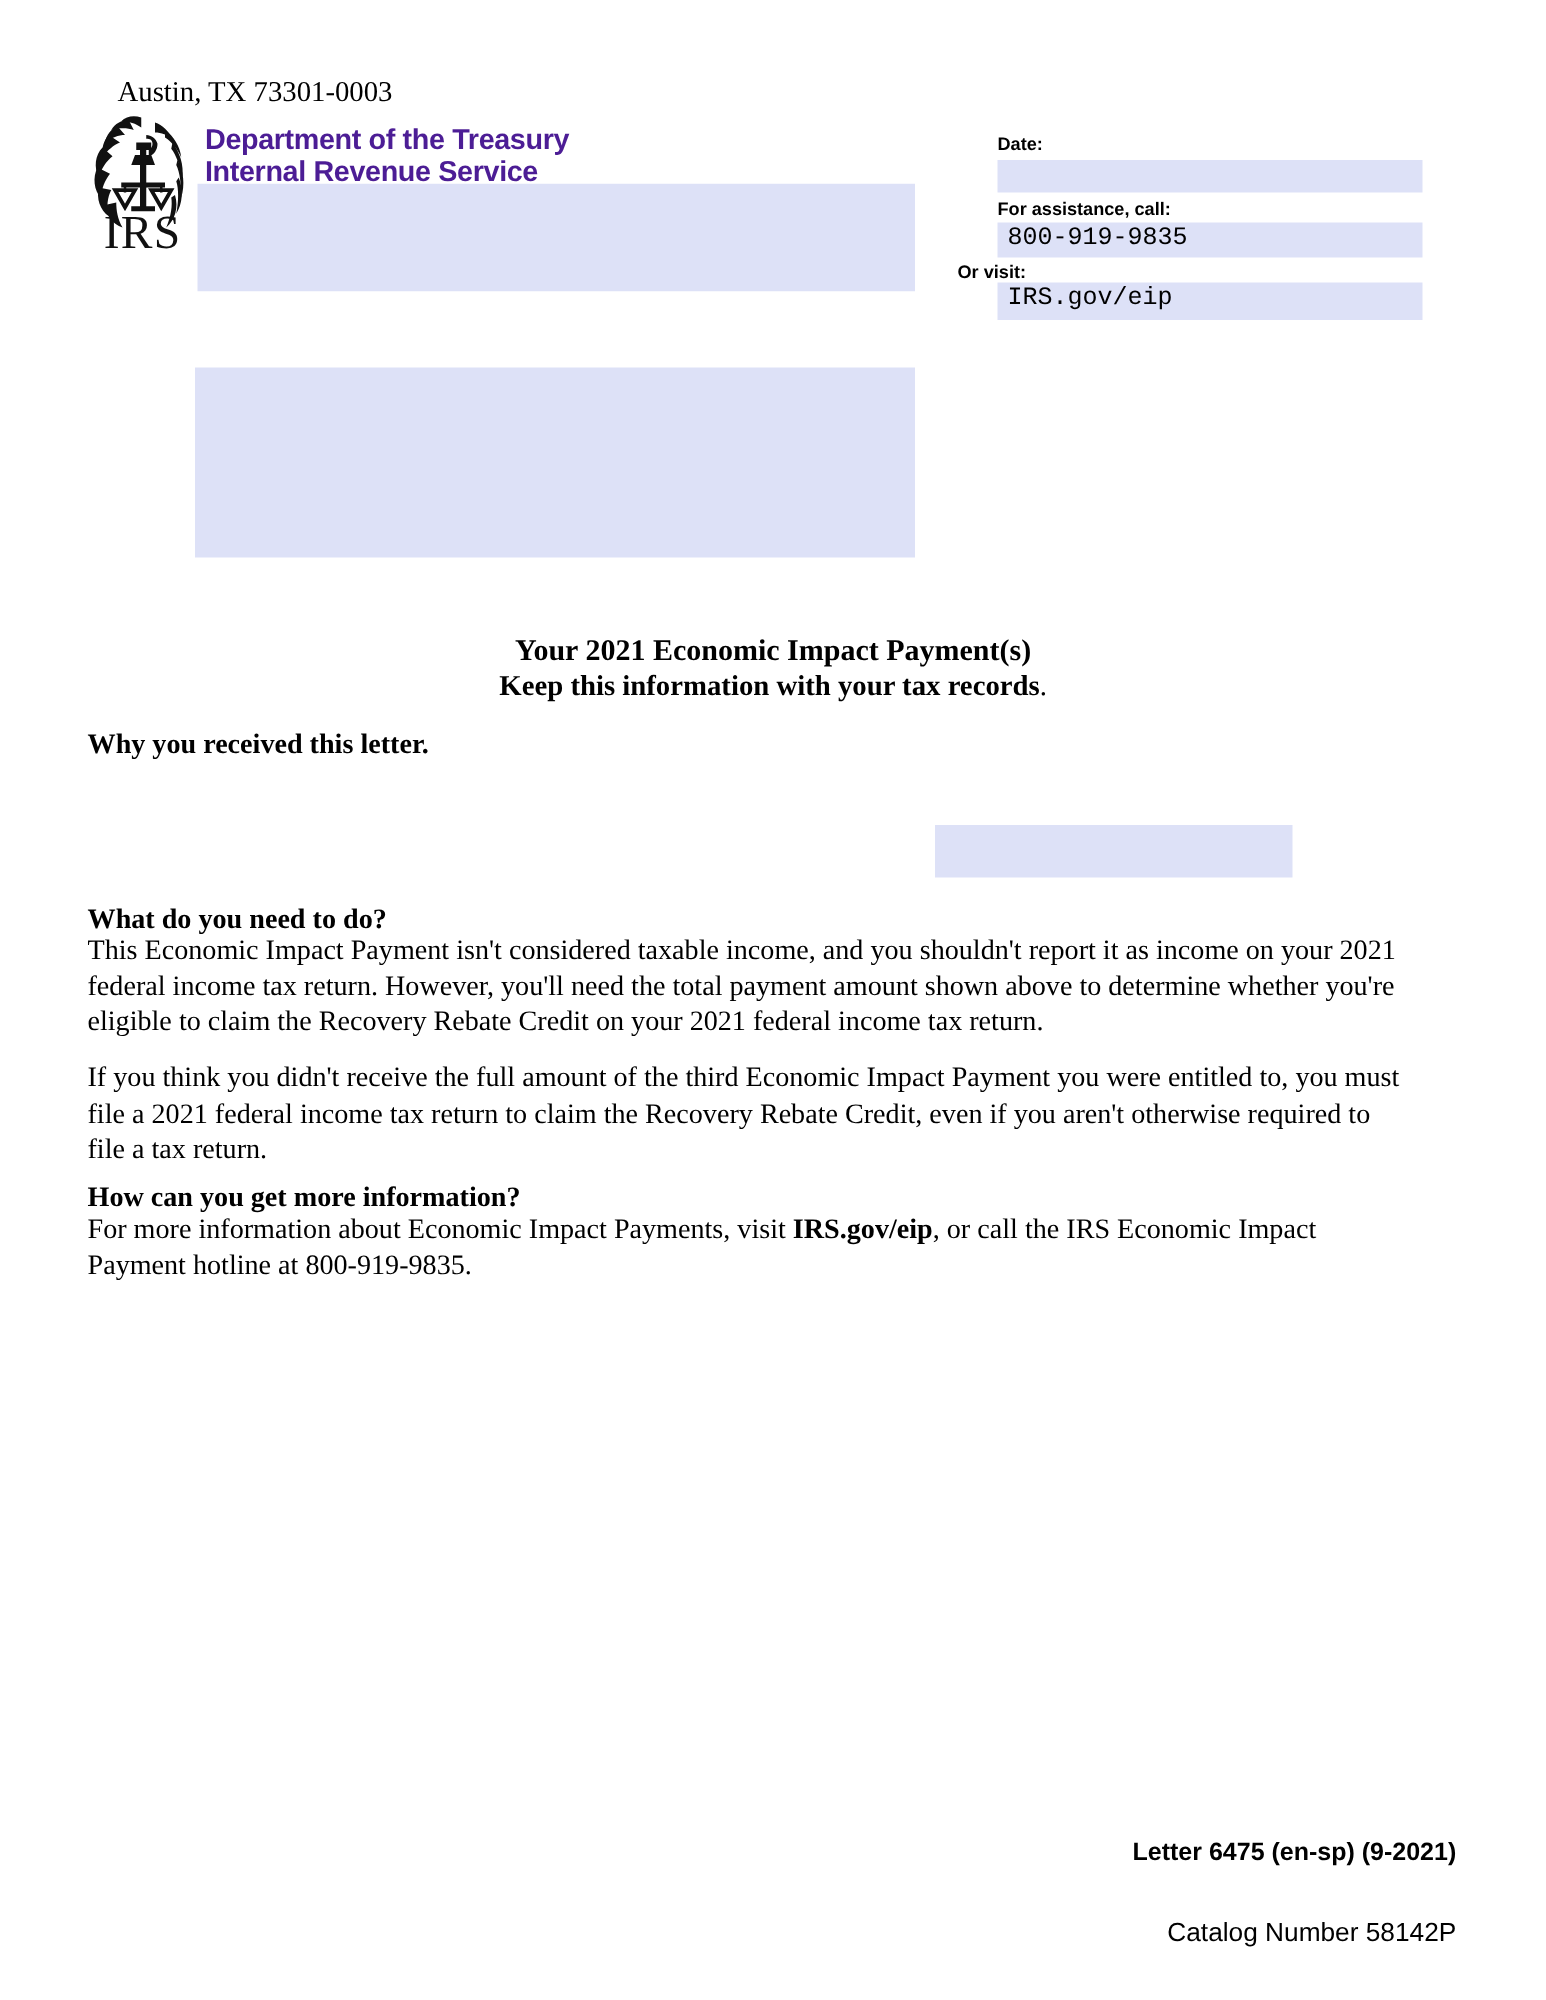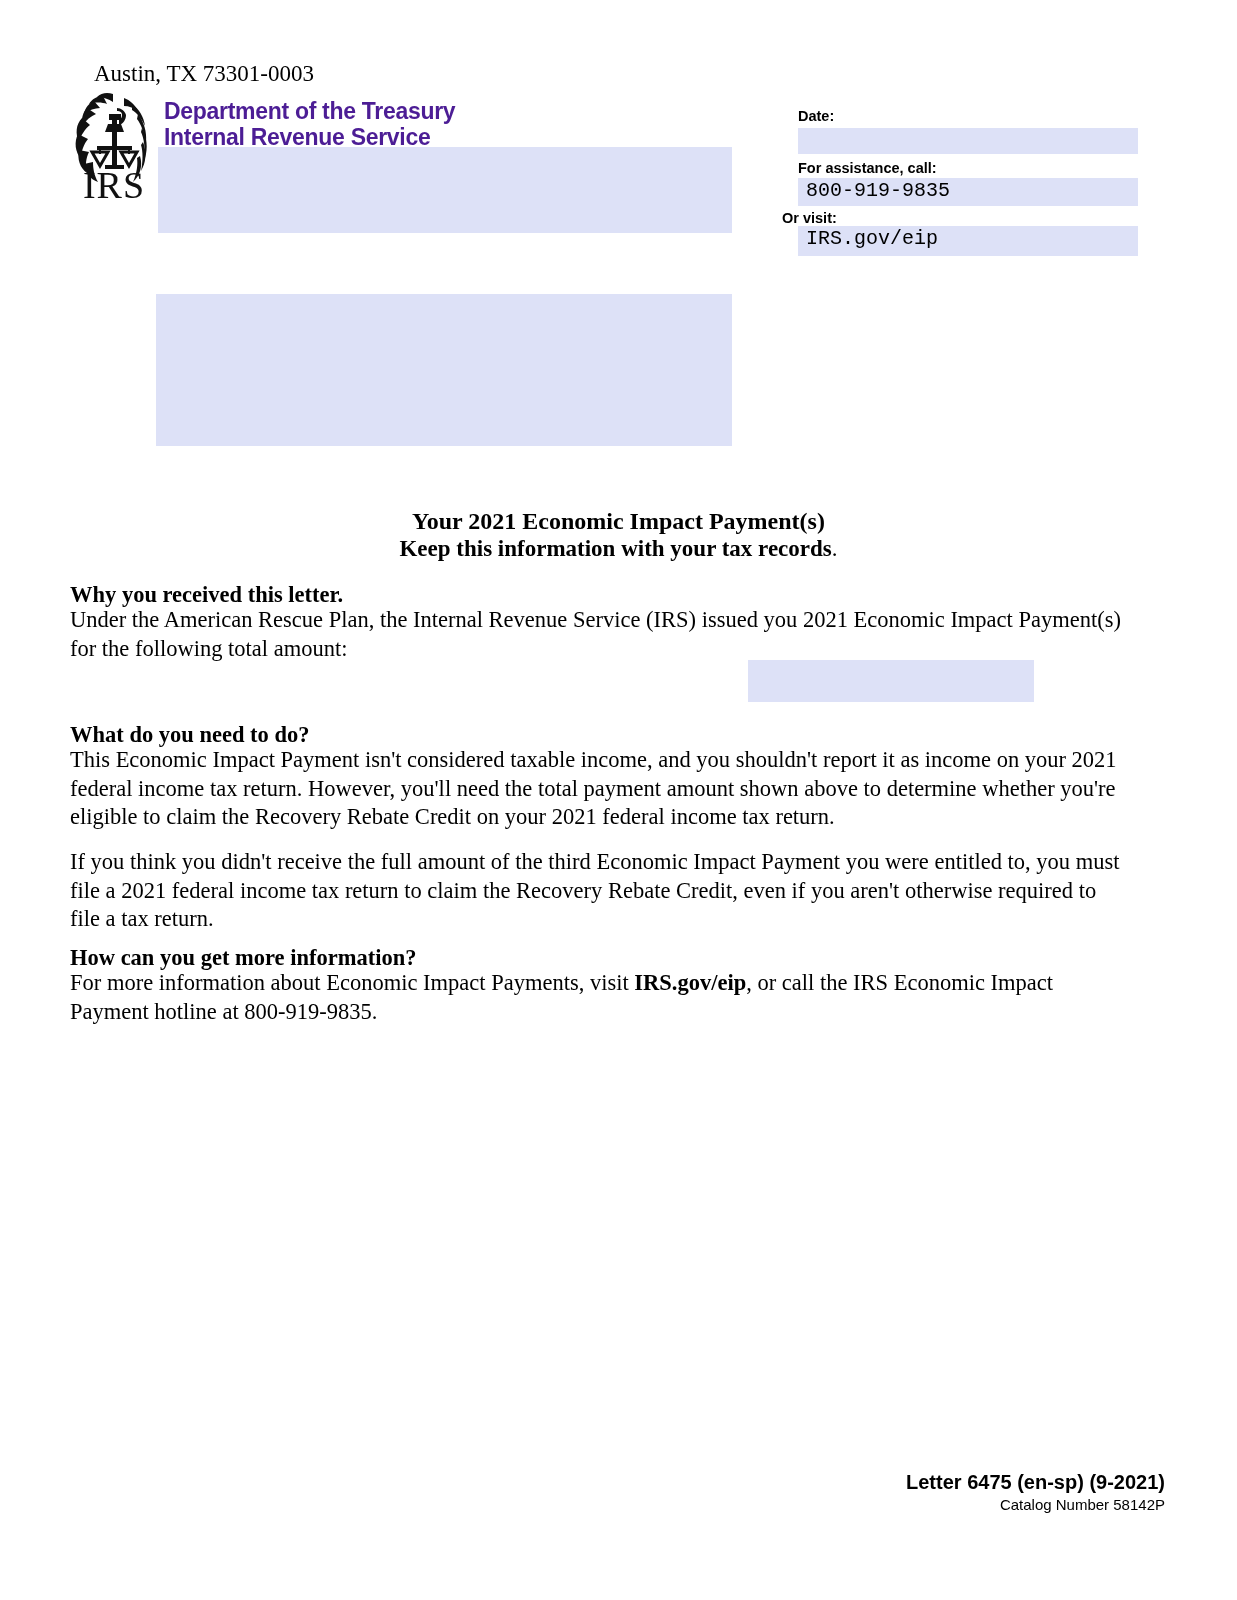--- a/index.html
+++ b/index.html
@@ -156,23 +156,24 @@
     text-align: right;
     font-family: "Liberation Sans", "DejaVu Sans", sans-serif;
   }
   #letter-number {
     font-weight: bold;
     font-size: 20px;
     line-height: 24px;
     white-space: nowrap;
   }
   #catalog-number {
-    font-size: 15px;
+    font-size: 21px;
     line-height: 21px;
     white-space: nowrap;
+    margin-top: 42px;
   }
 </style>
 </head>
 <body>
 
 <div class="page">
 
   <div class="hl" style="left:158px; top:147px; width:574px; height:86px;"></div>
 
   <div class="hl" style="left:798px; top:128px; width:340px; height:26px;"></div>
@@ -237,31 +238,30 @@
   </div>
 
   <div id="office-address">Austin, TX 73301-0003</div>
 
   <div class="hdr-label" style="left:798px; top:108px;">Date:</div>
   <div class="hdr-value" style="left:806px; top:129px;"></div>
 
   <div class="hdr-label" style="left:798px; top:160px;">For assistance, call:</div>
   <div class="hdr-value" style="left:806px; top:179px;">800-919-9835</div>
 
-  <div class="hdr-label" style="left:782px; top:210px;">Or visit:</div>
+  <div class="hdr-label" style="left:766px; top:210px;">Or visit:</div>
   <div class="hdr-value" style="left:806px; top:227px;">IRS.gov/eip</div>
 
 
   <div id="letter-title">Your 2021 Economic Impact Payment(s)</div>
   <div id="letter-subtitle">
     <span class="b">Keep this information with your tax records</span><span>.</span>
   </div>
 
   <div class="section-heading" style="top:582px;">Why you received this letter.</div>
-  <div class="body-para" style="top:606px;">Under the American Rescue Plan, the Internal Revenue Service (IRS) issued you 2021 Economic Impact Payment(s) for the following total amount:</div>
 
 
   <div class="section-heading" style="top:722px;">What do you need to do?</div>
   <div class="body-para" style="top:746px;">This Economic Impact Payment isn't considered taxable income, and you shouldn't report it as income on your 2021 federal income tax return. However, you'll need the total payment amount shown above to determine whether you're eligible to claim the Recovery Rebate Credit on your 2021 federal income tax return.</div>
   <div class="body-para" style="top:848px;">If you think you didn't receive the full amount of the third Economic Impact Payment you were entitled to, you must file a 2021 federal income tax return to claim the Recovery Rebate Credit, even if you aren't otherwise required to file a tax return.</div>
 
   <div class="section-heading" style="top:945px;">How can you get more information?</div>
   <div class="body-para" style="top:969px;"><span>For more information about Economic Impact Payments, visit </span><b>IRS.gov/eip</b><span>, or call the IRS Economic Impact Payment hotline at 800-919-9835.</span></div>
 
   <div id="footer">

